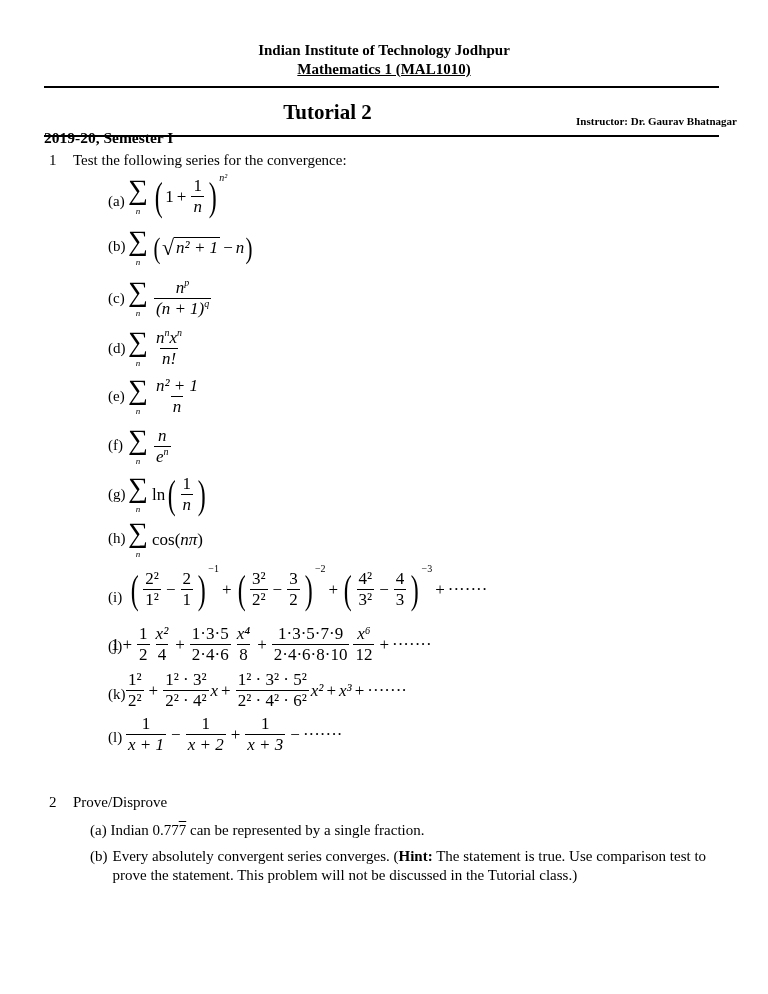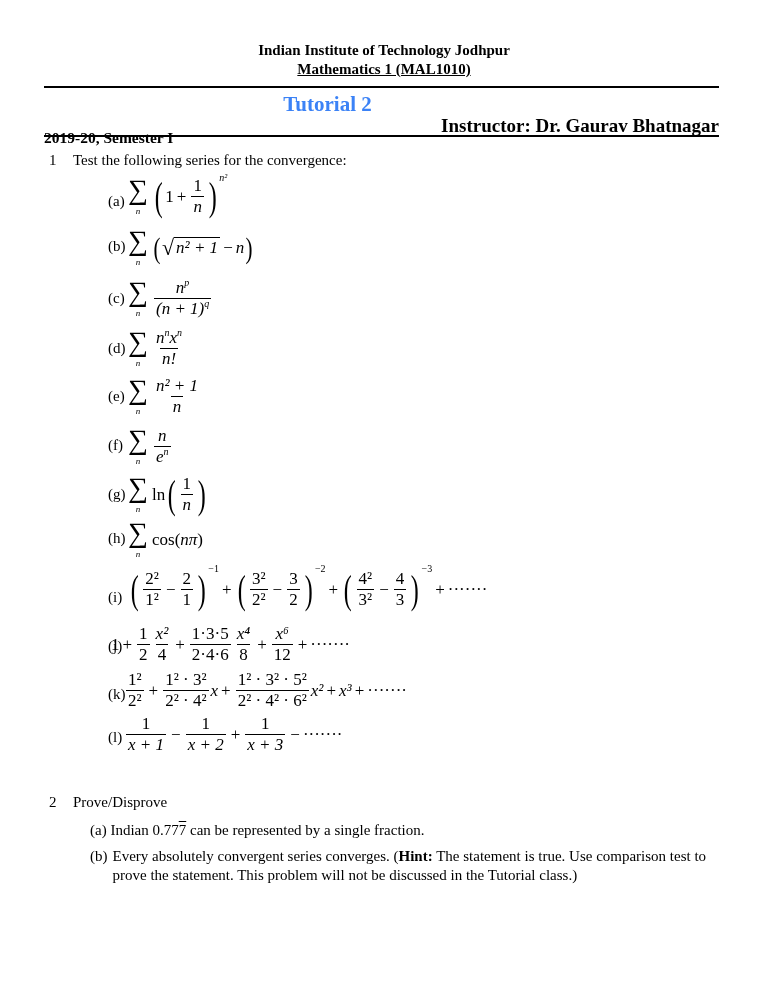--- a/index.html
+++ b/index.html
@@ -1,22 +1,22 @@
 <!DOCTYPE html>
 <html><head>
 <meta charset="utf-8">
 <style>
   html,body{margin:0;padding:0;background:#fff;}
   body{width:768px;height:994px;position:relative;overflow:hidden;font-family:"Liberation Serif","DejaVu Serif",serif;color:#000;}
   .abs{position:absolute;}
   .hdr{left:0;width:768px;text-align:center;font-weight:bold;font-size:15px;}
   .rule{left:44px;width:675px;height:0;border-top:2px solid #000;}
-  .tut{left:0;width:655px;text-align:center;font-weight:bold;font-size:21px;color:#3b82f6;}
+  .tut{left:0;width:655px;text-align:center;font-weight:bold;font-size:21px;color:#000000;margin-top:8px;}
   .semline{left:44px;font-weight:bold;font-size:15.5px;}
-  .instr{right:49px;font-weight:bold;font-size:19px;}
+  .instr{right:31px;font-weight:bold;font-size:11px;}
   .qnum{font-size:15px;}
   .qtext{font-size:15px;}
   .lbl{left:108px;font-size:15px;}
   .expr{left:128px;font-size:17px;font-family:"Liberation Serif","DejaVu Serif",serif;white-space:nowrap;}
   .m{display:inline-flex;align-items:center;vertical-align:middle;}
   .sig{display:inline-flex;flex-direction:column;align-items:center;margin-right:4px;}
   .sig .s{font-size:28px;line-height:26px;}
   .sig .sub{font-size:9px;font-style:italic;line-height:9px;margin-top:4px;}
   .frac{display:inline-flex;flex-direction:column;align-items:center;vertical-align:middle;margin:0 2px;}
   .frac .num{padding:0 2px;line-height:20px;}
@@ -235,20 +235,24 @@
     <span class="frac">
         <span class="num">1·3·5</span>
         <span class="den">2·4·6</span>
       </span>
     <span class="frac">
         <span class="num i">x⁴</span>
         <span class="den">8</span>
       </span>
     <span class="op">+</span>
     <span class="frac">
+        <span class="num">1·3·5·7·9</span>
+        <span class="den">2·4·6·8·10</span>
+      </span>
+    <span class="frac">
         <span class="num i">x⁶</span>
         <span class="den">12</span>
       </span>
     <span class="op">+</span>
       <span>·······</span>
   </span>
 </div>
 
 <div class="abs lbl" style="top:686px;">(k)</div>
 <div class="abs expr" style="left:124px;top:670px;">

